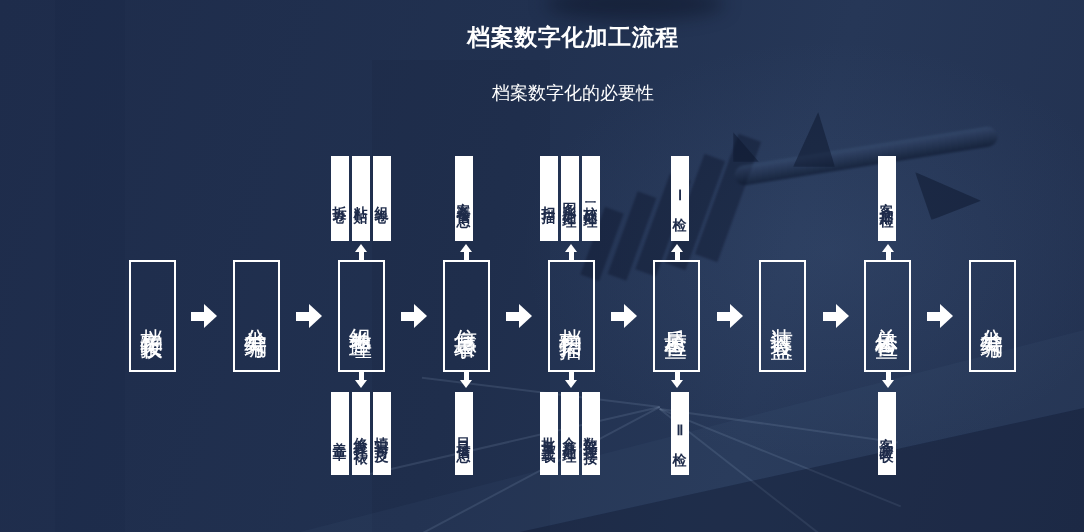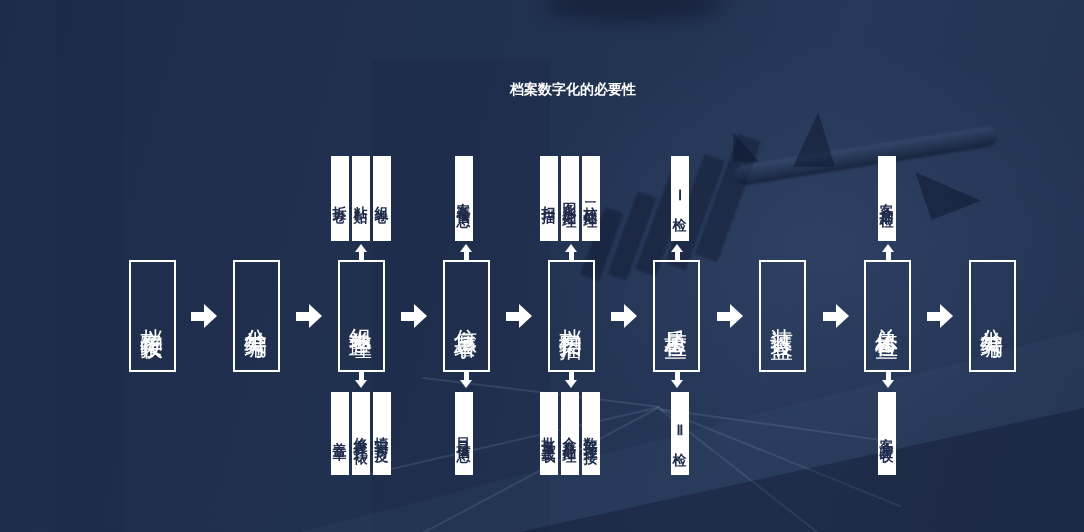--- a/index.html
+++ b/index.html
@@ -39,21 +39,21 @@
   .ray.r6{width:240px;transform:rotate(187deg);}
   .wedge{position:absolute;inset:0;background:rgba(8,15,32,.22);
          clip-path:polygon(520px 532px,1084px 408px,1084px 532px);}
   .wedge2{position:absolute;inset:0;background:rgba(120,150,190,.05);
          clip-path:polygon(300px 532px,1084px 330px,1084px 408px,520px 532px);}
 
   
   .title{position:absolute;left:573px;top:22px;transform:translateX(-50%);
          color:#fff;font-size:23px;font-weight:bold;letter-spacing:.5px;white-space:nowrap;}
   .subtitle{position:absolute;left:573px;top:81px;transform:translateX(-50%);
-         color:#fff;font-size:14px;font-weight:bold;white-space:nowrap;text-align:center;}
+         color:#fff;font-size:18px;font-weight:normal;white-space:nowrap;text-align:center;}
 
   .vtext{writing-mode:vertical-rl;text-orientation:upright;}
 
   
   .mbox{position:absolute;top:260px;width:47px;height:112px;border:2px solid #fff;box-sizing:border-box;
         display:flex;align-items:center;justify-content:center;color:#fff;font-size:23px;}
   .mbox .vtext{letter-spacing:3px;}
 
   
   .tag{position:absolute;width:18px;background:#fff;color:#1e2b4a;display:flex;align-items:center;
@@ -102,20 +102,21 @@
     <div class="ray r1"></div>
     <div class="ray r2"></div>
     <div class="ray r3"></div>
     <div class="ray r4"></div>
     <div class="ray r5"></div>
     <div class="ray r6"></div>
     <div class="wedge2"></div>
     <div class="wedge"></div>
   </div>
 
+  <div class="title">档案数字化加工流程</div>
   <div class="subtitle">档案数字化的必要性</div>
 
   <div class="mbox" style="left:129px">
     <span class="vtext">档案接收</span>
     </div>
   <div class="mbox" style="left:233px">
     <span class="vtext">分类编号</span>
     </div>
   <div class="mbox" style="left:338px">
     <span class="vtext">组卷整理</span>

